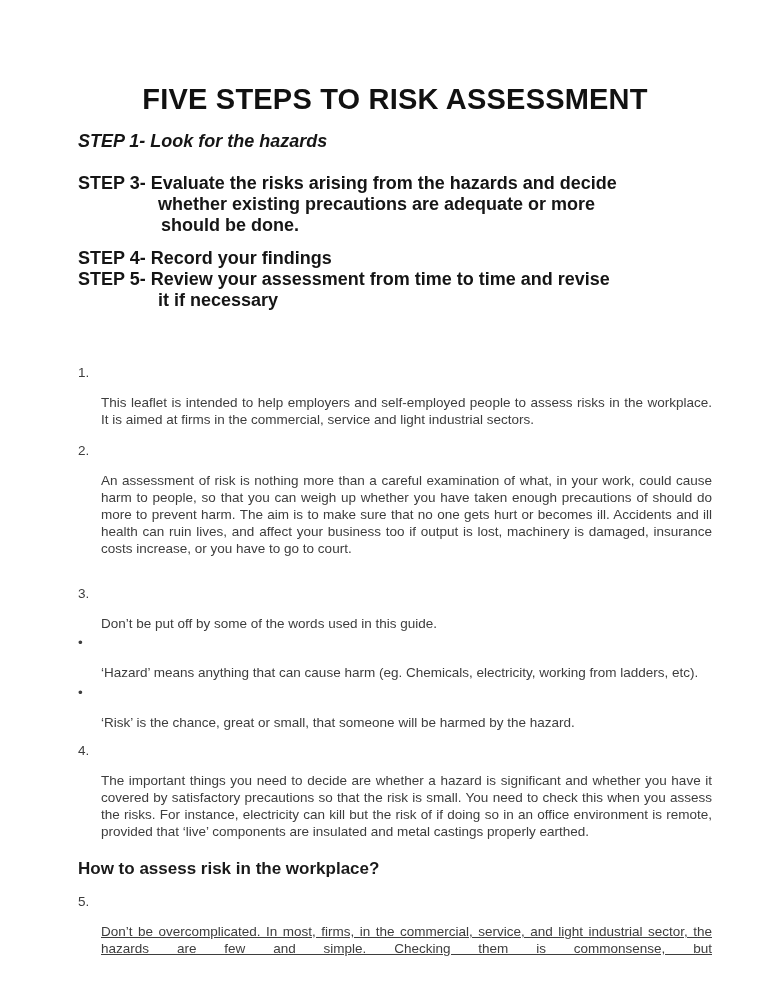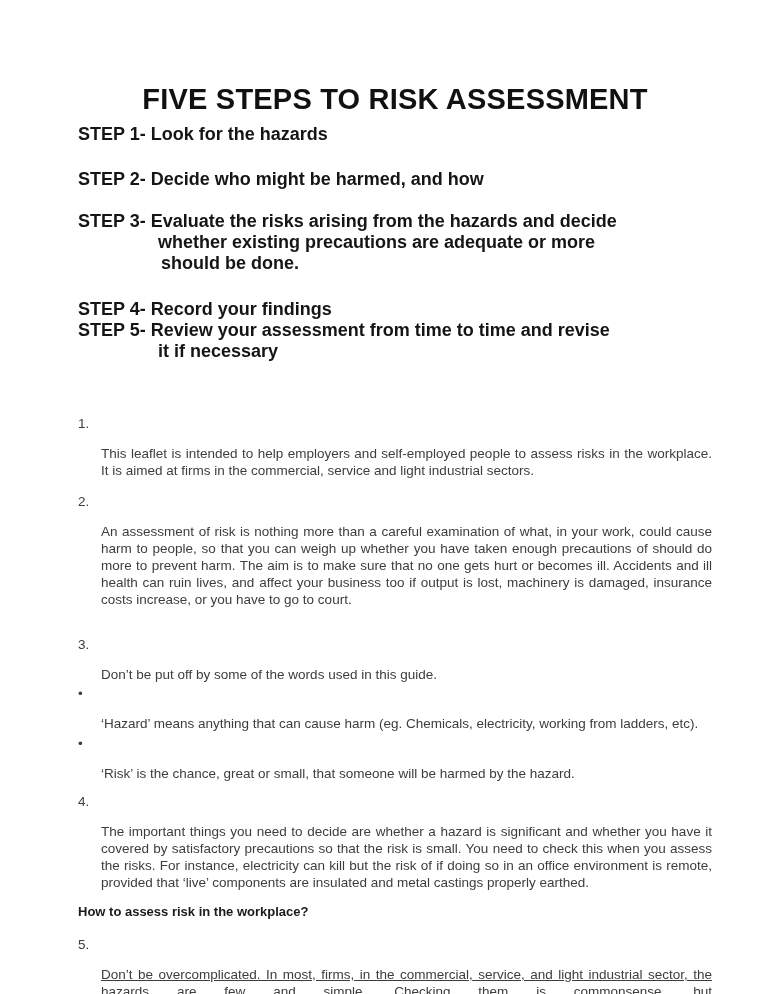--- a/index.html
+++ b/index.html
@@ -29,24 +29,24 @@
   .step {
     font-size: 18px;
     line-height: 21px;
     font-weight: 700;
     color: #151515;
   }
   .step .step-line { white-space: nowrap; }
   .step .cont       { padding-left: 80px; }
   .step .cont-extra { padding-left: 83px; }
 
-  #step1 { margin-top: 8px; }
+  #step1 { margin-top: 15px; font-style: italic; }
   #step2 { margin-top: 24px; }
   #step3 { margin-top: 21px; }
-  #step4 { margin-top: 25px; }
+  #step4 { margin-top: 12px; }
   #step5 { }
 
   .body-list {
     font-size: 13.5px;
     line-height: 17px;
     color: #3d3d3d;
   }
   .item { display: flex; }
   .item .marker {
     flex: 0 0 23px;
@@ -62,42 +62,39 @@
     text-align-last: justify;
     text-decoration: underline;
   }
   #item1   { margin-top: 53px; }
   #item2   { margin-top: 14px; }
   #item3   { margin-top: 28px; }
   #bullet1 { margin-top: 2px;  }
   #bullet2 { margin-top: 3px;  }
   #item4   { margin-top: 11px; }
   .subheading {
-    margin-top: 12px;
-    font-size: 13px;
+    margin-top: 20px;
+    font-size: 17px;
     line-height: 17px;
     font-weight: 700;
     color: #1a1a1a;
   }
   #item5 { margin-top: 16px; }
 </style>
 </head>
 <body>
 
 <div class="page">
 
   <h1 class="doc-title">FIVE STEPS TO RISK ASSESSMENT</h1>
 
   <div class="step" id="step1">
     <div class="step-line">STEP 1- Look for the hazards</div>
   </div>
 
-  <div class="step" id="step2">
-    <div class="step-line">STEP 2- Decide who might be harmed, and how</div>
-  </div>
 
   <div class="step" id="step3">
     <div class="step-line">STEP 3- Evaluate the risks arising from the hazards and decide</div>
     <div class="step-line cont">whether existing precautions are adequate or more</div>
     <div class="step-line cont cont-extra">should be done.</div>
   </div>
 
   <div class="step" id="step4">
     <div class="step-line">STEP 4- Record your findings</div>
   </div>

